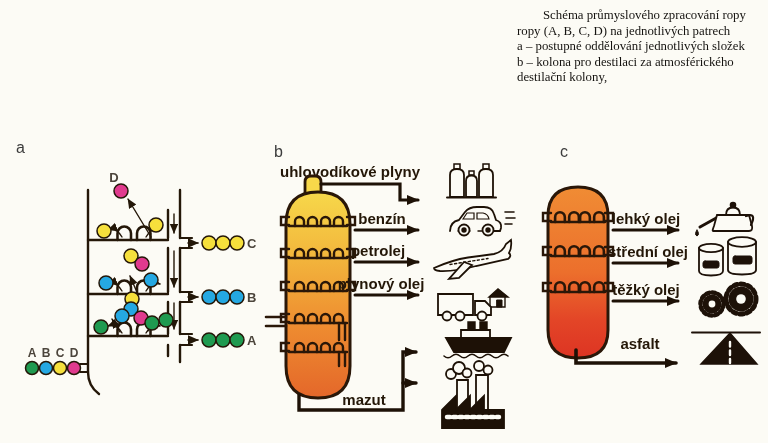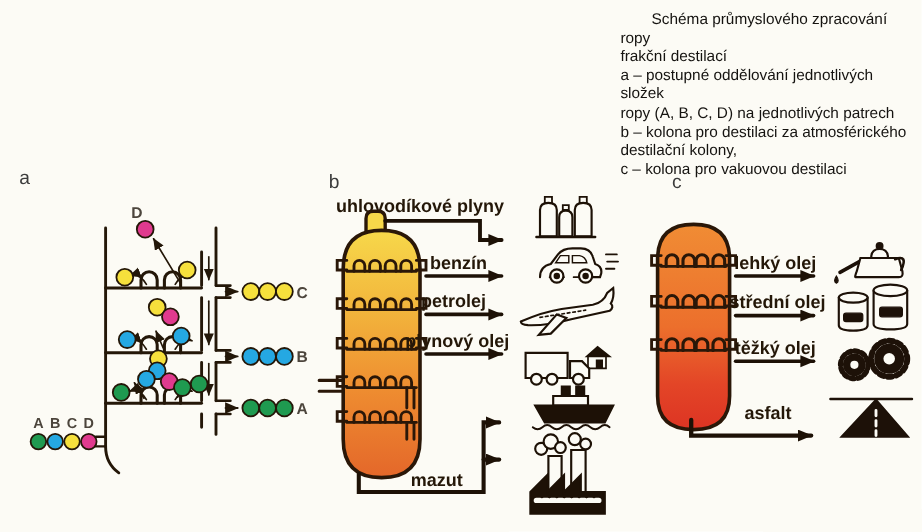--- a/index.html
+++ b/index.html
@@ -1,39 +1,37 @@
 <!DOCTYPE html>
 <html><head>
 <meta charset="utf-8">
 <style>
   html,body{margin:0;padding:0;}
   .page{position:relative;width:768px;height:443px;background:#fcfbf5;overflow:hidden;
         font-family:"Liberation Sans",sans-serif;}
   .caption{position:absolute;left:517px;top:8px;width:246px;
-           font-family:Liberation Sans, sans-serif;font-size:12.8px;line-height:15.6px;color:#151310;}
+           font-family:Liberation Serif, serif;font-size:12.8px;line-height:15.6px;color:#151310;}
   .caption .ln0{text-indent:26px;}
   svg{position:absolute;left:0;top:0;}
   .abc{font:400 16px "Liberation Sans",sans-serif;fill:#3c3c3c;}
   .dlabel{font:700 15px "Liberation Sans",sans-serif;fill:#241708;}
   .letter{font:700 13px "Liberation Sans",sans-serif;fill:#4c453c;}
   .legend{font:700 12px "Liberation Sans",sans-serif;fill:#4c453c;}
 </style>
 </head>
 <body>
 
 <div class="page">
 
   <div class="caption">
     <div class="ln0">Schéma průmyslového zpracování ropy</div>
-    <div>frakční destilací</div>
+    <div>ropy (A, B, C, D) na jednotlivých patrech</div>
     <div>a – postupné oddělování jednotlivých složek</div>
-    <div>ropy (A, B, C, D) na jednotlivých patrech</div>
     <div>b – kolona pro destilaci za atmosférického</div>
     <div>destilační kolony,</div>
-    <div>c – kolona pro vakuovou destilaci</div>
   </div>
 
   <svg width="768" height="443" viewBox="0 0 768 443">
     <defs>
       <marker id="ah" markerWidth="9" markerHeight="8" refX="6.5" refY="3" orient="auto">
         <path d="M0,0 L7,3 L0,6 Z" fill="#231708"></path>
       </marker>
       <marker id="ahb" markerWidth="13" markerHeight="11" refX="11" refY="5" orient="auto" markerUnits="userSpaceOnUse">
         <path d="M0,0 L12,5 L0,10 Z" fill="#1d1106"></path>
       </marker>

